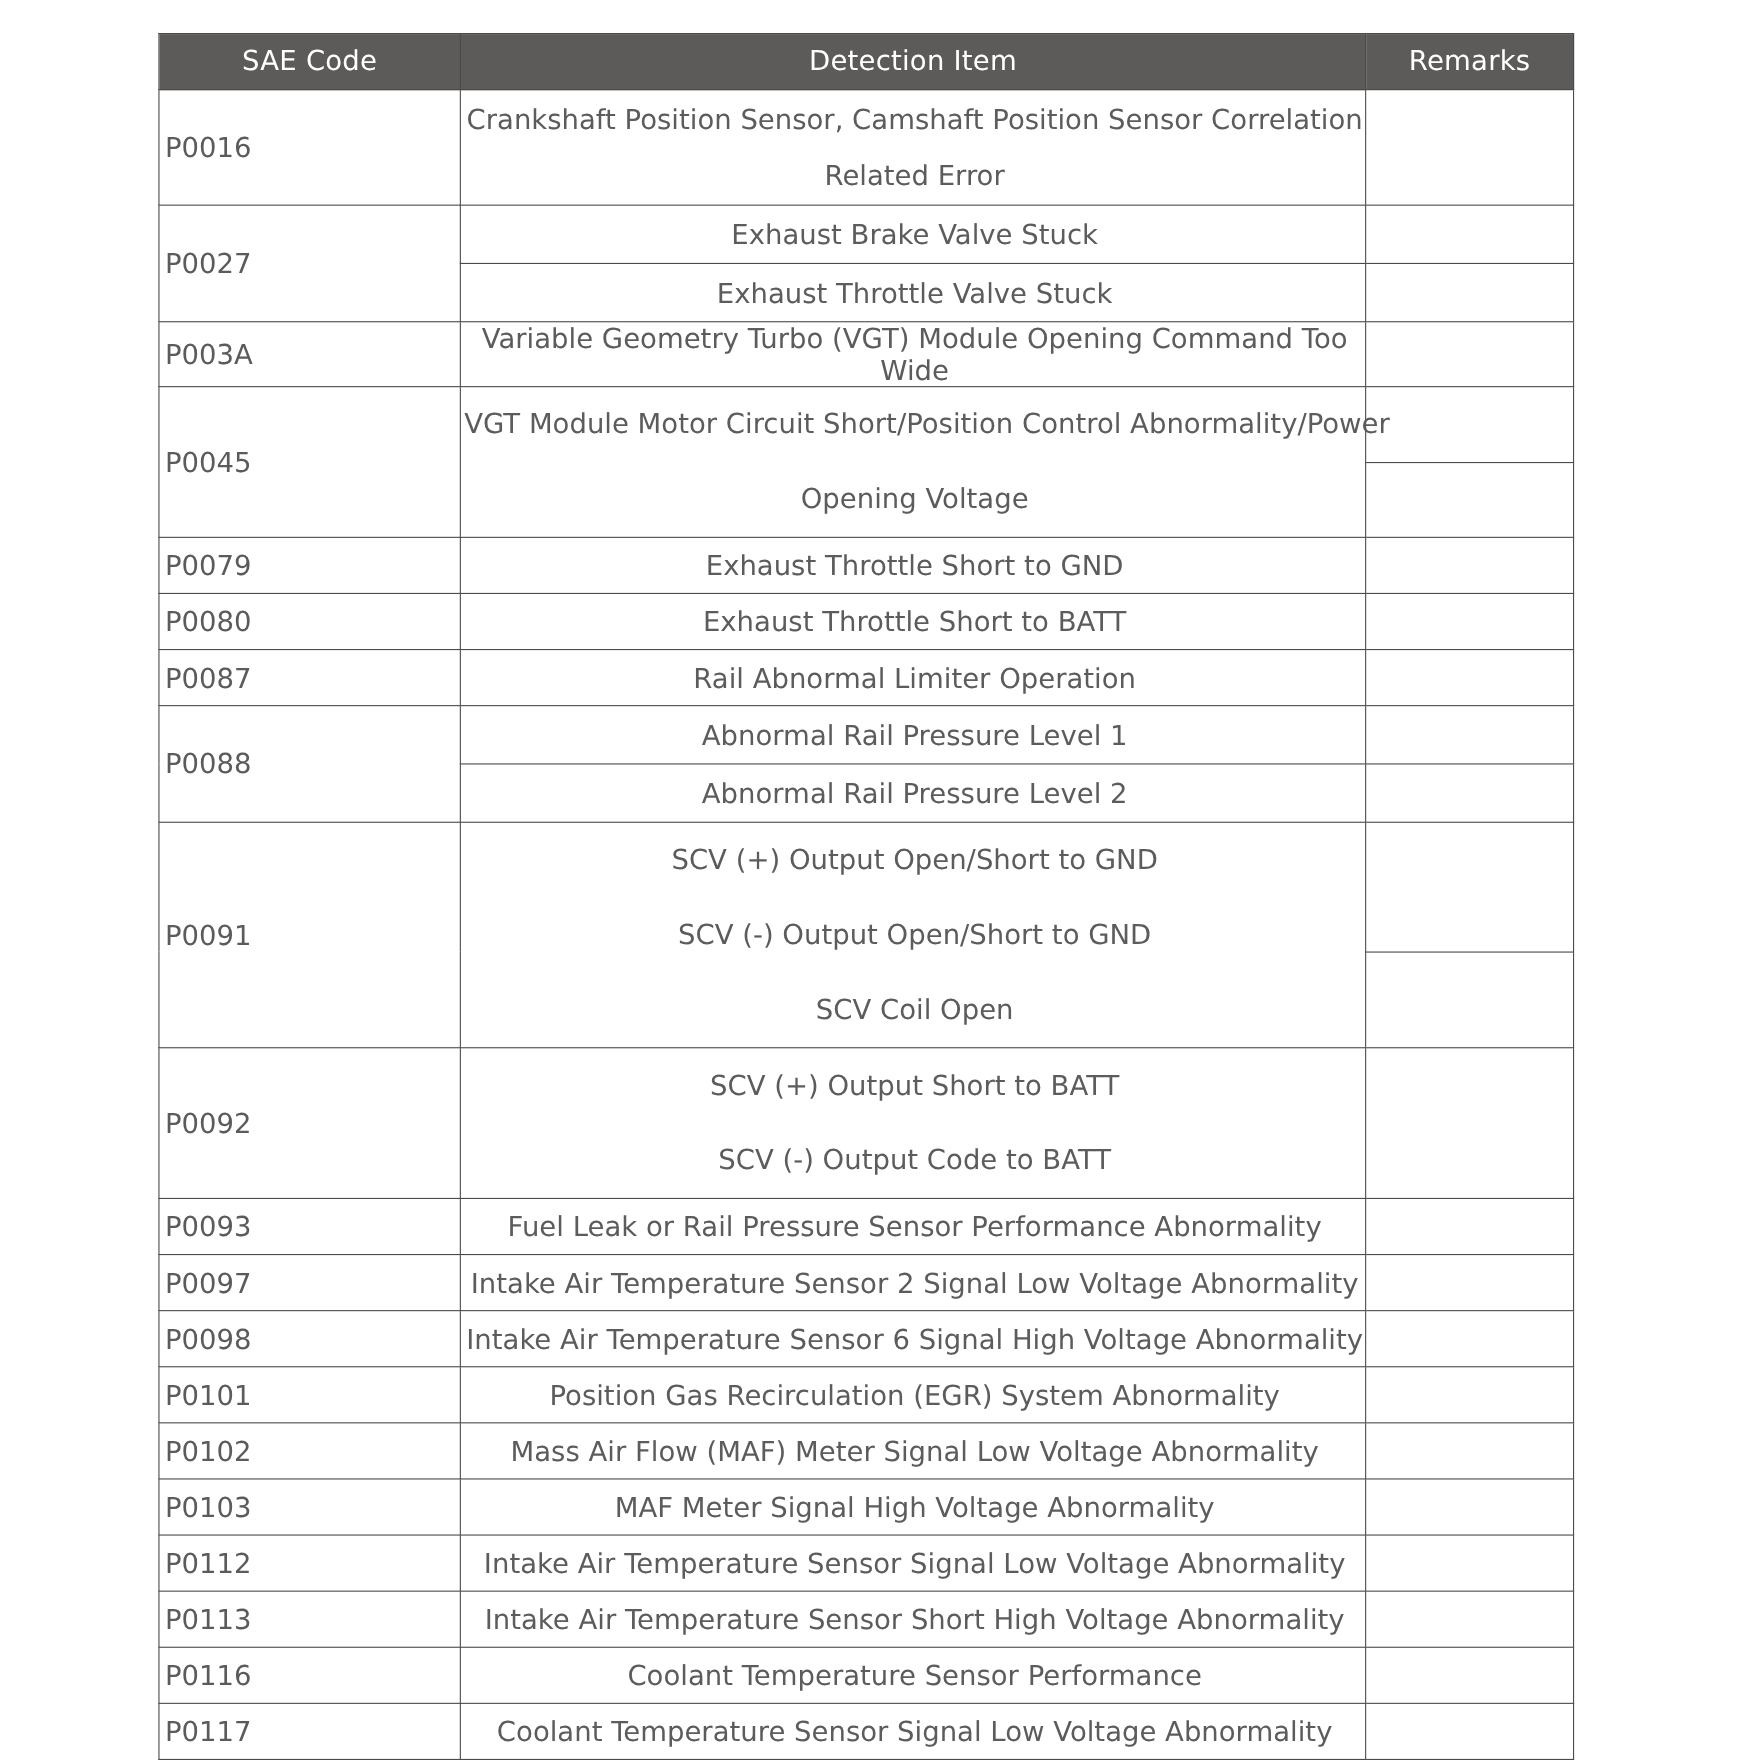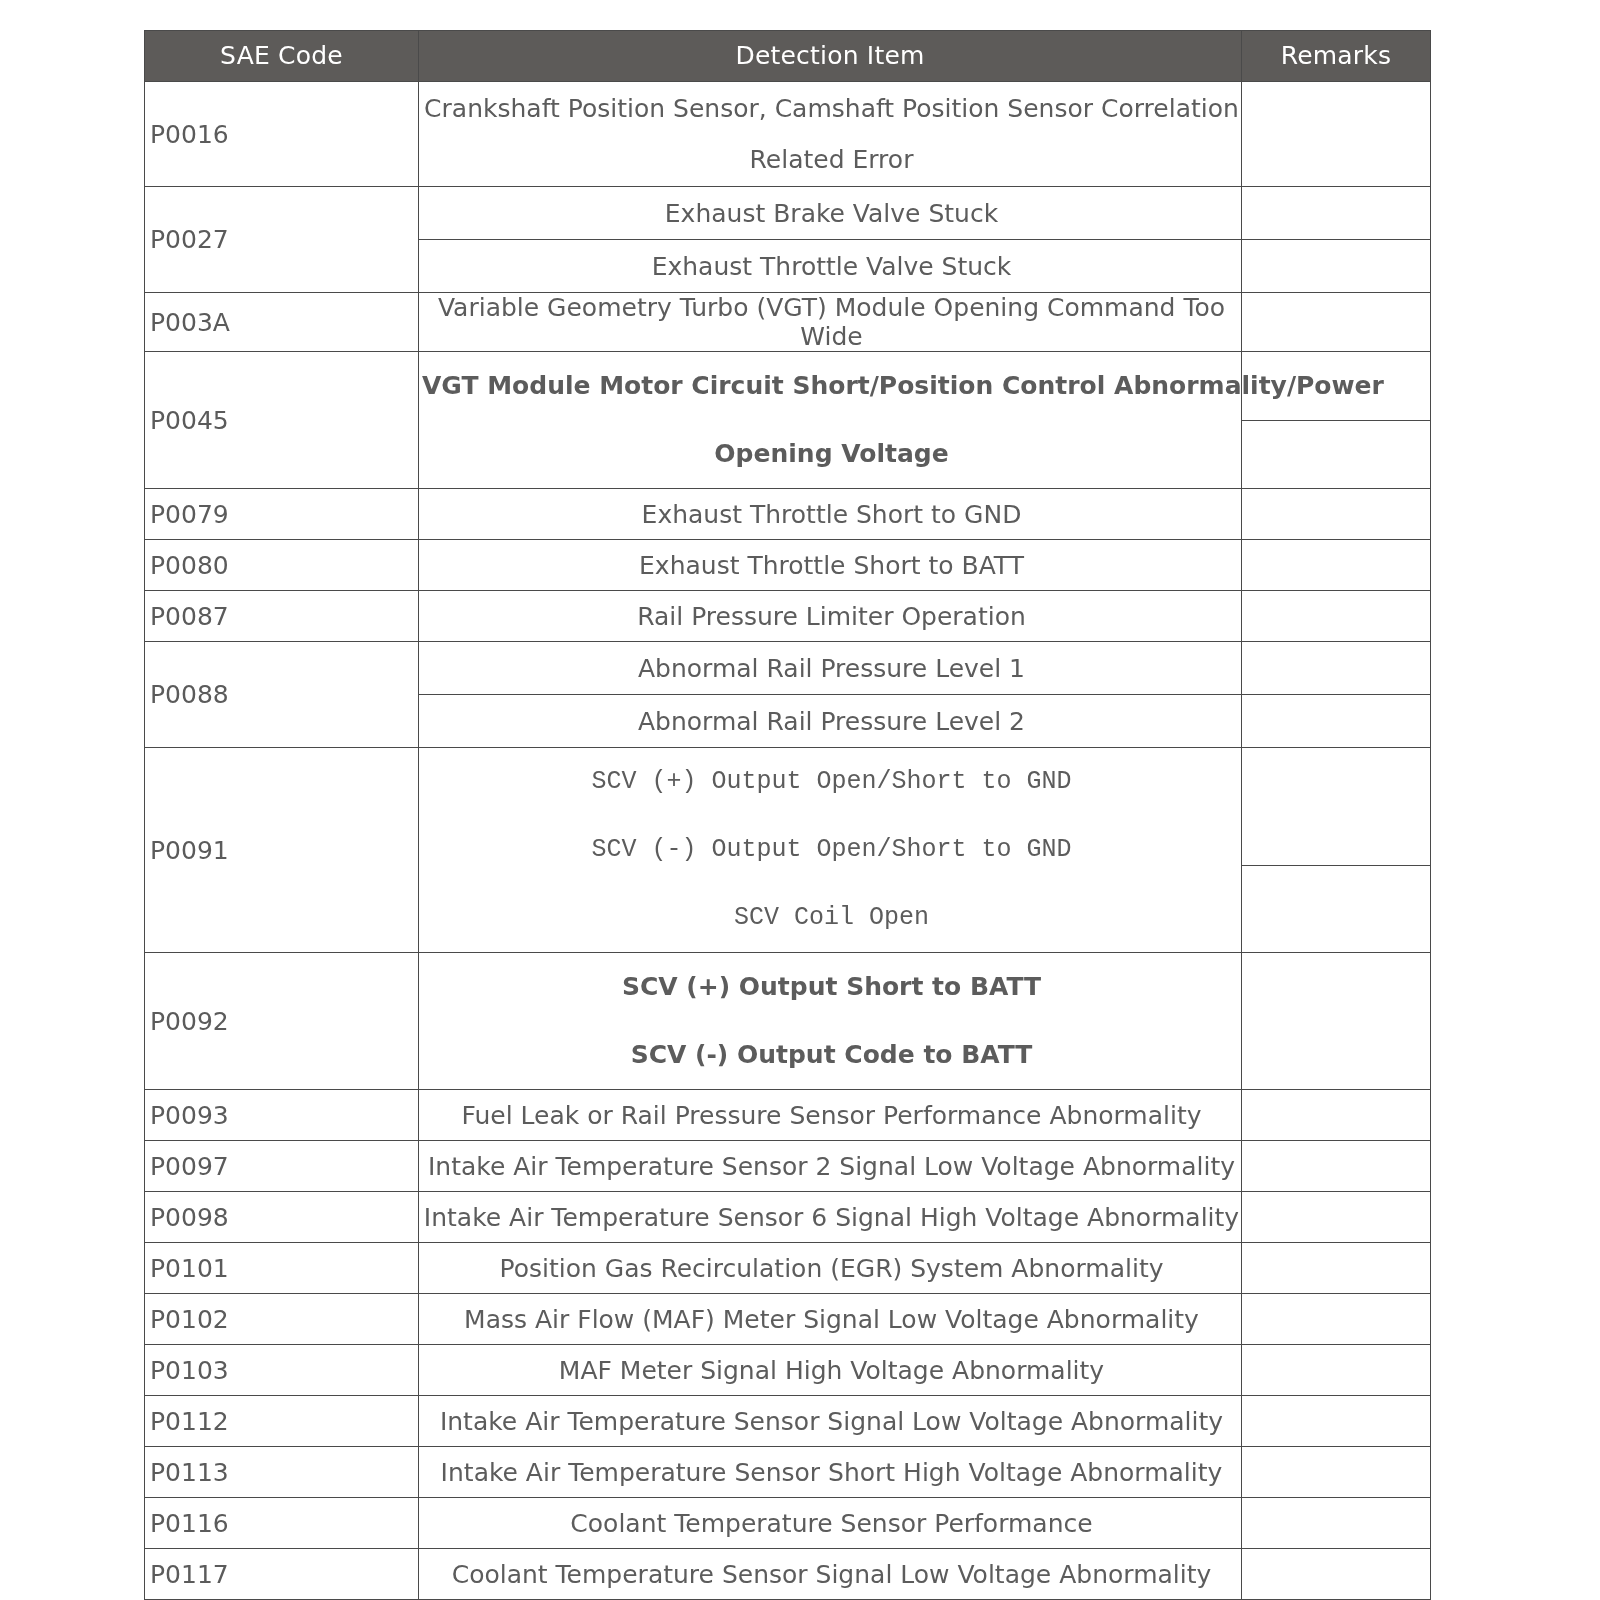--- a/index.html
+++ b/index.html
@@ -85,29 +85,27 @@
   }
   .stacked .line {
     display: block;
     line-height: 51px;
     white-space: nowrap;
   }
 
   
   .stacked-3 .line {
     line-height: 68px;
-    font-family: Liberation Mono, monospace;
   }
   
   .stacked-2wide .line {
     line-height: 51px;
   }
   .stacked-2tall .line {
     line-height: 68px;
-    font-weight: bold;
   }
 
   .h52  { height: 52px; }
   .h104 { height: 104px; }
   .h136 { height: 136px; }
 </style>
 </head>
 <body>
 
 <div class="page">
@@ -177,21 +175,21 @@
       </tr>
 
       <tr class="row-single">
         <td class="code-cell h52">P0080</td>
         <td class="item-cell h52">Exhaust Throttle Short to BATT</td>
         <td class="remarks-cell h52"></td>
       </tr>
 
       <tr class="row-single">
         <td class="code-cell h52">P0087</td>
-        <td class="item-cell h52">Rail Pressure Limiter Operation</td>
+        <td class="item-cell h52">Rail Abnormal Limiter Operation</td>
         <td class="remarks-cell h52"></td>
       </tr>
 
       <tr>
         <td class="code-cell" rowspan="2">P0088</td>
         <td class="item-cell h52">Abnormal Rail Pressure Level 1</td>
         <td class="remarks-cell h52"></td>
       </tr>
       <tr>
         <td class="item-cell h52">Abnormal Rail Pressure Level 2</td>

